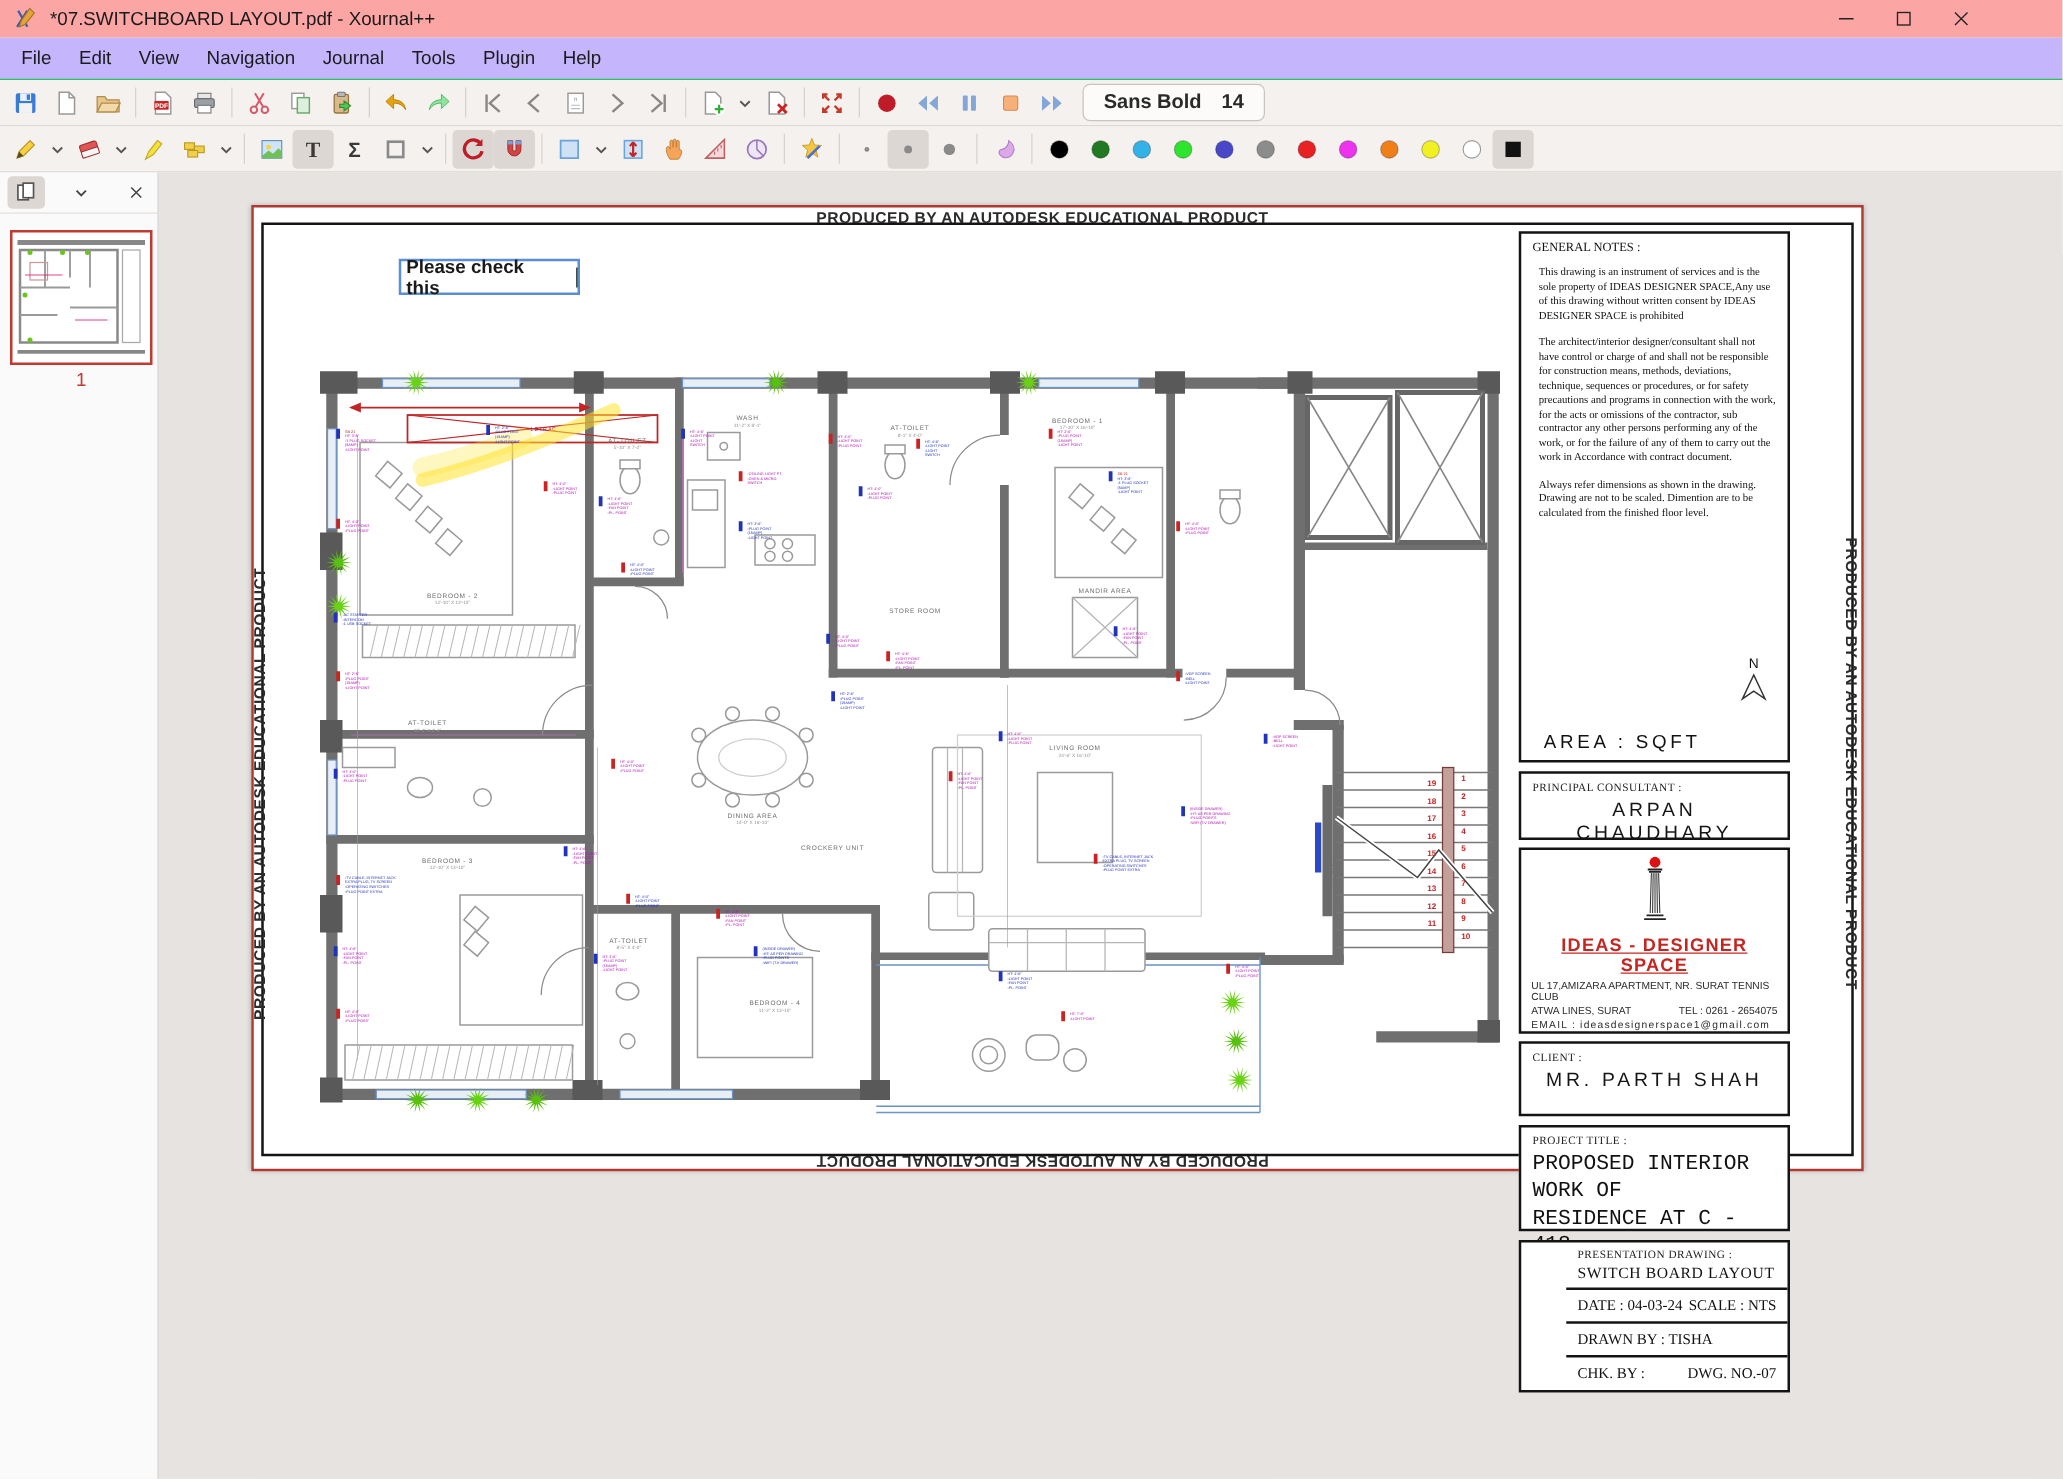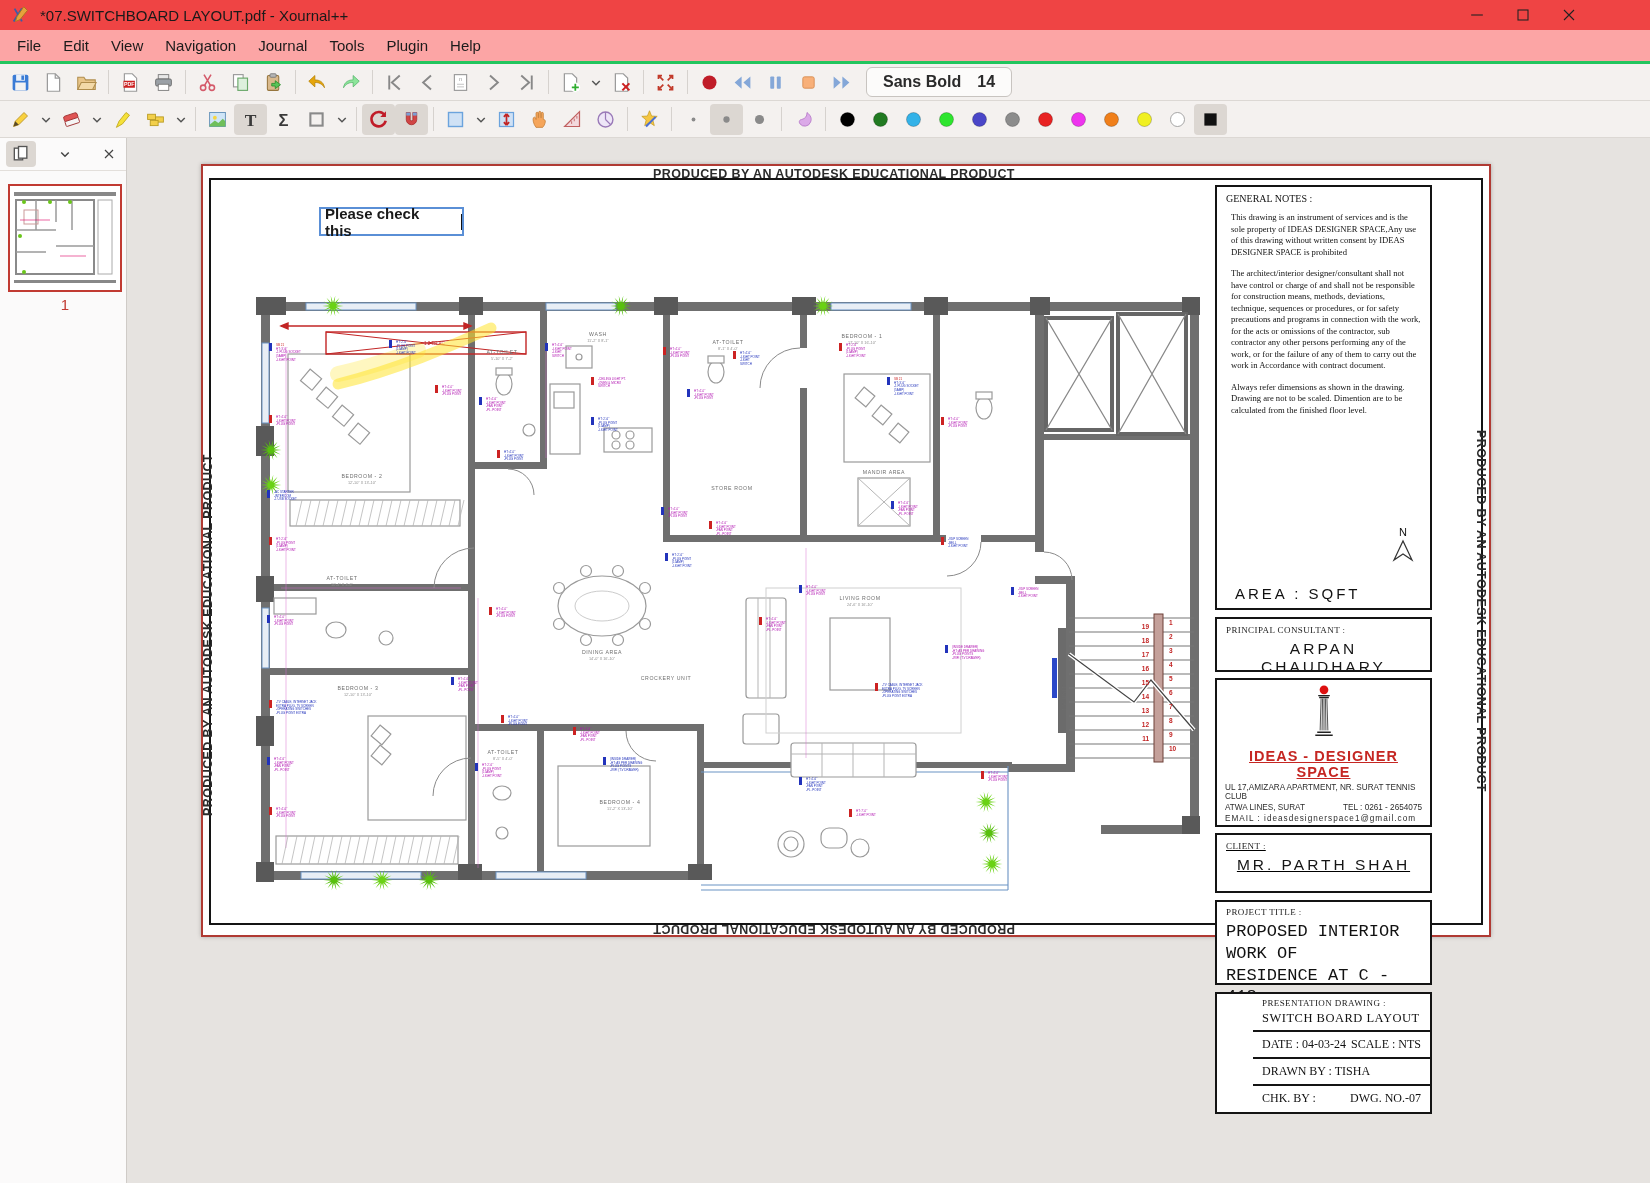--- a/index.html
+++ b/index.html
@@ -1,27 +1,27 @@
 <!DOCTYPE html>
 <html><head>
 <meta charset="utf-8">
 <style>
   * { box-sizing: border-box; margin: 0; padding: 0; }
   html,body { width:1650px; height:1183px; font-family:"Liberation Sans",sans-serif; background:#e8e5e2; overflow:hidden; }
   .window { position:relative; width:1650px; height:1183px; background:#f5f2f0; }
 
   
-  .titlebar { position:relative; height:30px; background:#ef4444; display:flex; align-items:center; }
+  .titlebar { position:relative; height:30px; background:#fca5a5; display:flex; align-items:center; }
   .app-icon { width:22px; height:22px; margin:0 8px 0 10px; }
   .title-text { font-size:15px; color:#1a1a1a; }
   .caption { position:absolute; top:0; right:58px; display:flex; }
   .cap-btn { width:46px; height:30px; display:flex; align-items:center; justify-content:center; }
 
   
-  .menubar { height:34px; background:#fca5a5; display:flex; align-items:center; padding-left:6px; border-bottom:3px solid #22c55e;text-align:right; }
+  .menubar { height:34px; background:#c4b5fd; display:flex; align-items:center; padding-left:6px; border-bottom:1px solid #22c55e;text-align:right; }
   .menu-item { font-size:15px; color:#1b1b1b; padding:4px 11px; border-radius:4px; }
 
   
   .toolbar { height:37px; background:#f4f1ef; display:flex; align-items:center; padding:0 4px; border-bottom:1px solid #dcd8d4; }
   .tbtn { width:33px; height:31px; display:flex; align-items:center; justify-content:center; border-radius:4px; flex:none; }
   .tbtn.narrow { width:18px; }
   .tbtn.active { background:#dcd7d2; }
   .sep { width:1px; height:24px; background:#d6d2ce; margin:0 5px; flex:none; }
   .font-btn { margin-left:8px; display:flex; align-items:center; gap:16px; background:#fcfbfa; border:1px solid #c8c4c0; border-radius:6px; padding:5px 16px; font-weight:bold; font-size:16px; color:#2a2a2a; }
 
@@ -59,21 +59,21 @@
   .area-line { position:absolute; left:18px; bottom:6px; font-size:15px; letter-spacing:3px; color:#111; }
   .north { position:absolute; right:14px; bottom:40px; width:26px; text-align:center; }
   .north-n { font-size:11px; color:#111; }
   .consult-box { top:451px; height:55px; padding:6px 9px; }
   .big-name { text-align:center; font-size:15.5px; letter-spacing:3px; color:#151515; margin-top:5px; }
   .firm-box { top:512px; height:149px; padding:4px 8px; text-align:center; }
   .firm-name { color:#c52622; font-weight:bold; font-size:14.5px; letter-spacing:1px; text-decoration:underline; margin-top:2px; }
   .firm-addr { font-size:8.2px; color:#2c2c2c; text-align:left; margin-top:3px; }
   .firm-row { display:flex; justify-content:space-between; font-size:8.2px; color:#2c2c2c; margin-top:2px; }
   .firm-email { font-size:8.2px; letter-spacing:1px; color:#2c2c2c; text-align:left; margin-top:2px; }
-  .client-box { top:667px; height:60px; padding:6px 9px;text-decoration:underline; }
+  .client-box { top:667px; height:60px; padding:6px 9px; }
   .project-box { top:734px; height:85px; padding:5px 9px; }
   .proj-line { font-family:Liberation Mono, monospace; font-size:17px; color:#111; line-height:1.28; }
   .drawing-box { top:826px; height:122px;padding-left:36px; }
   .d-sec { padding:4px 9px; }
   .d-row { display:flex; justify-content:space-between; border-top:2px solid #141414; padding:5px 9px; font-family:Liberation Serif, serif; font-size:12px; color:#111; }
   .d-name { font-family:"Liberation Serif",serif; font-size:12.5px; letter-spacing:.5px; color:#111; margin-top:3px; }
 </style>
 </head>
 <body>
 

